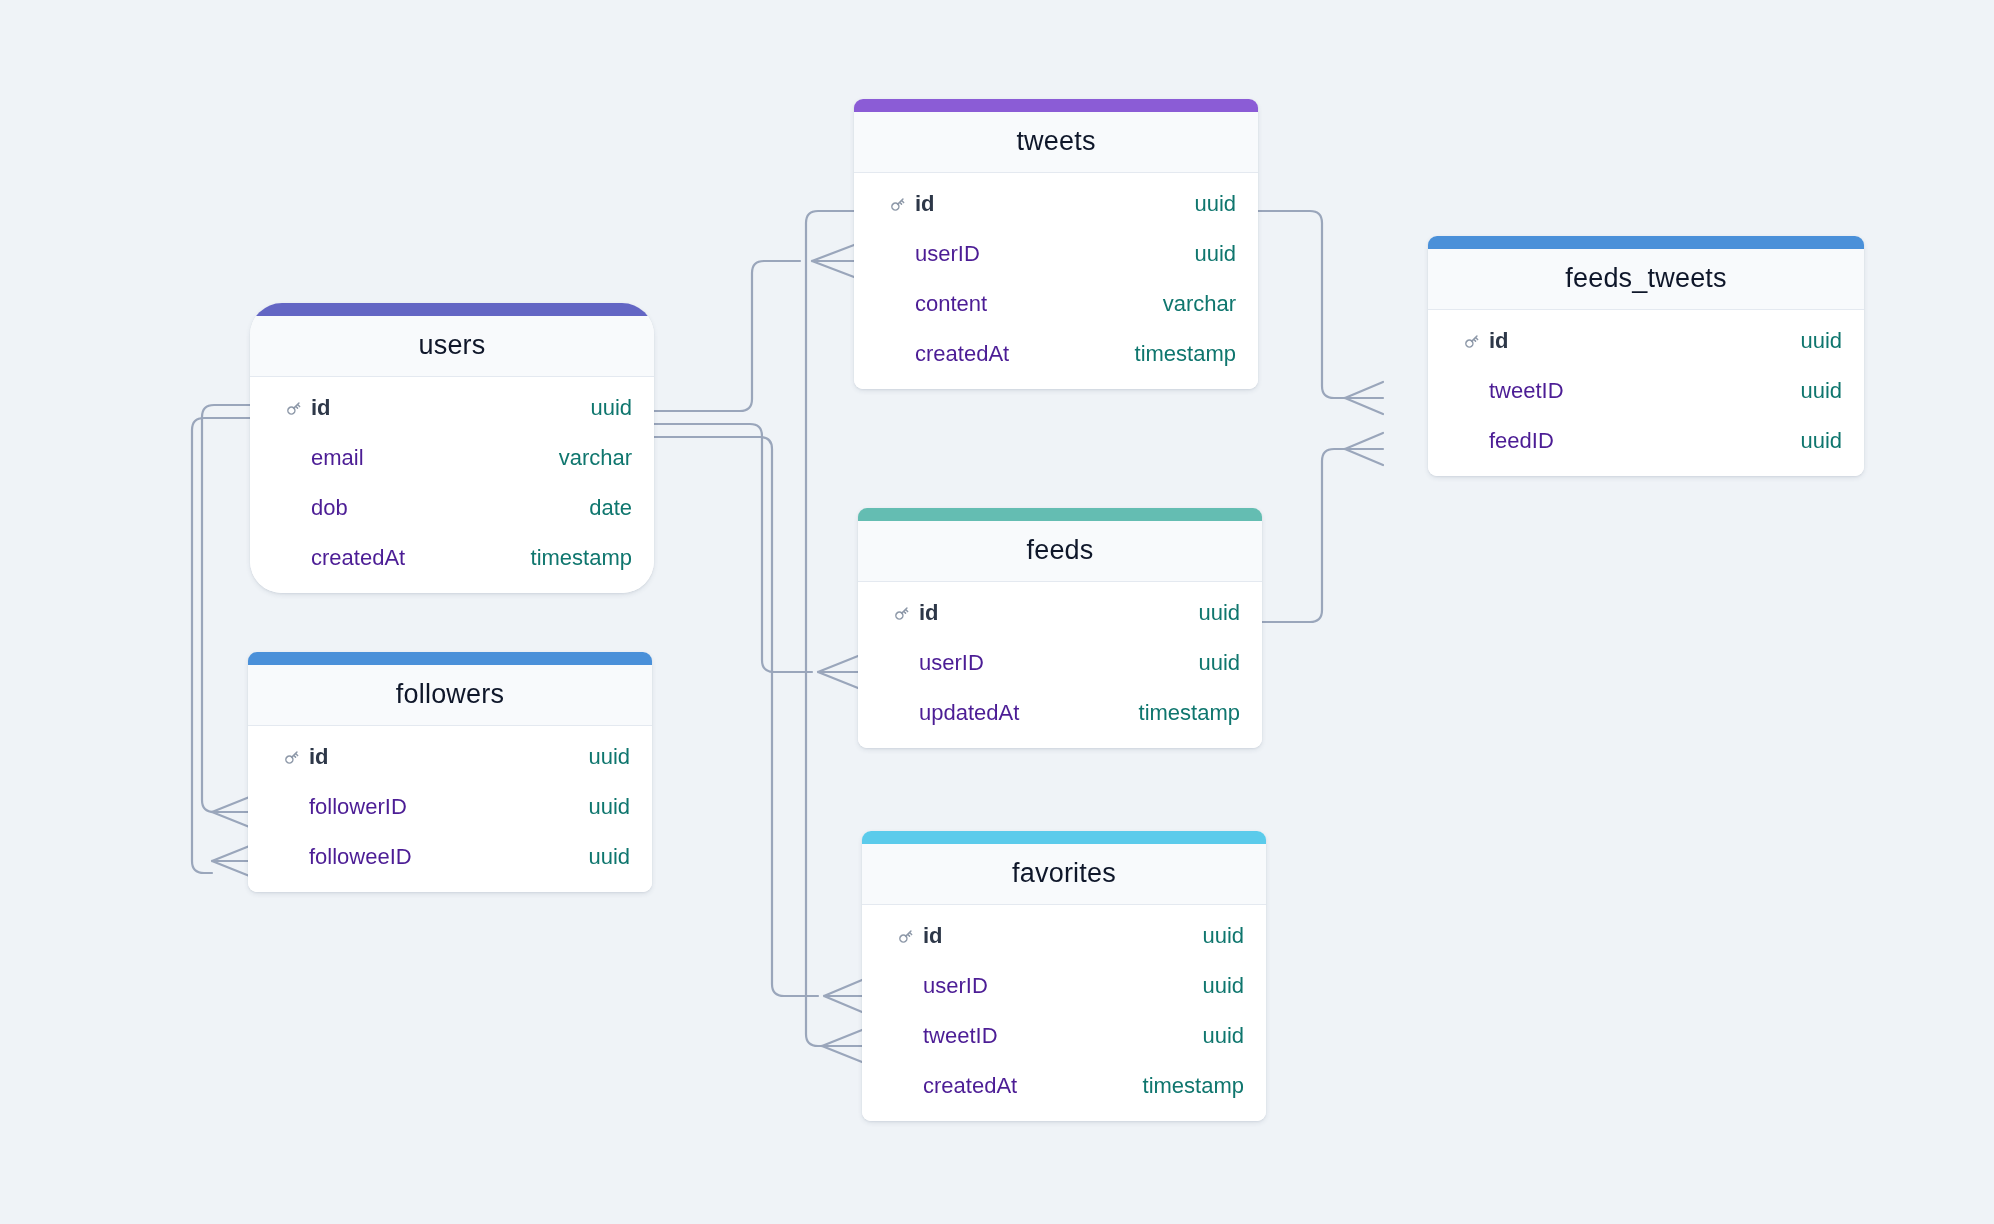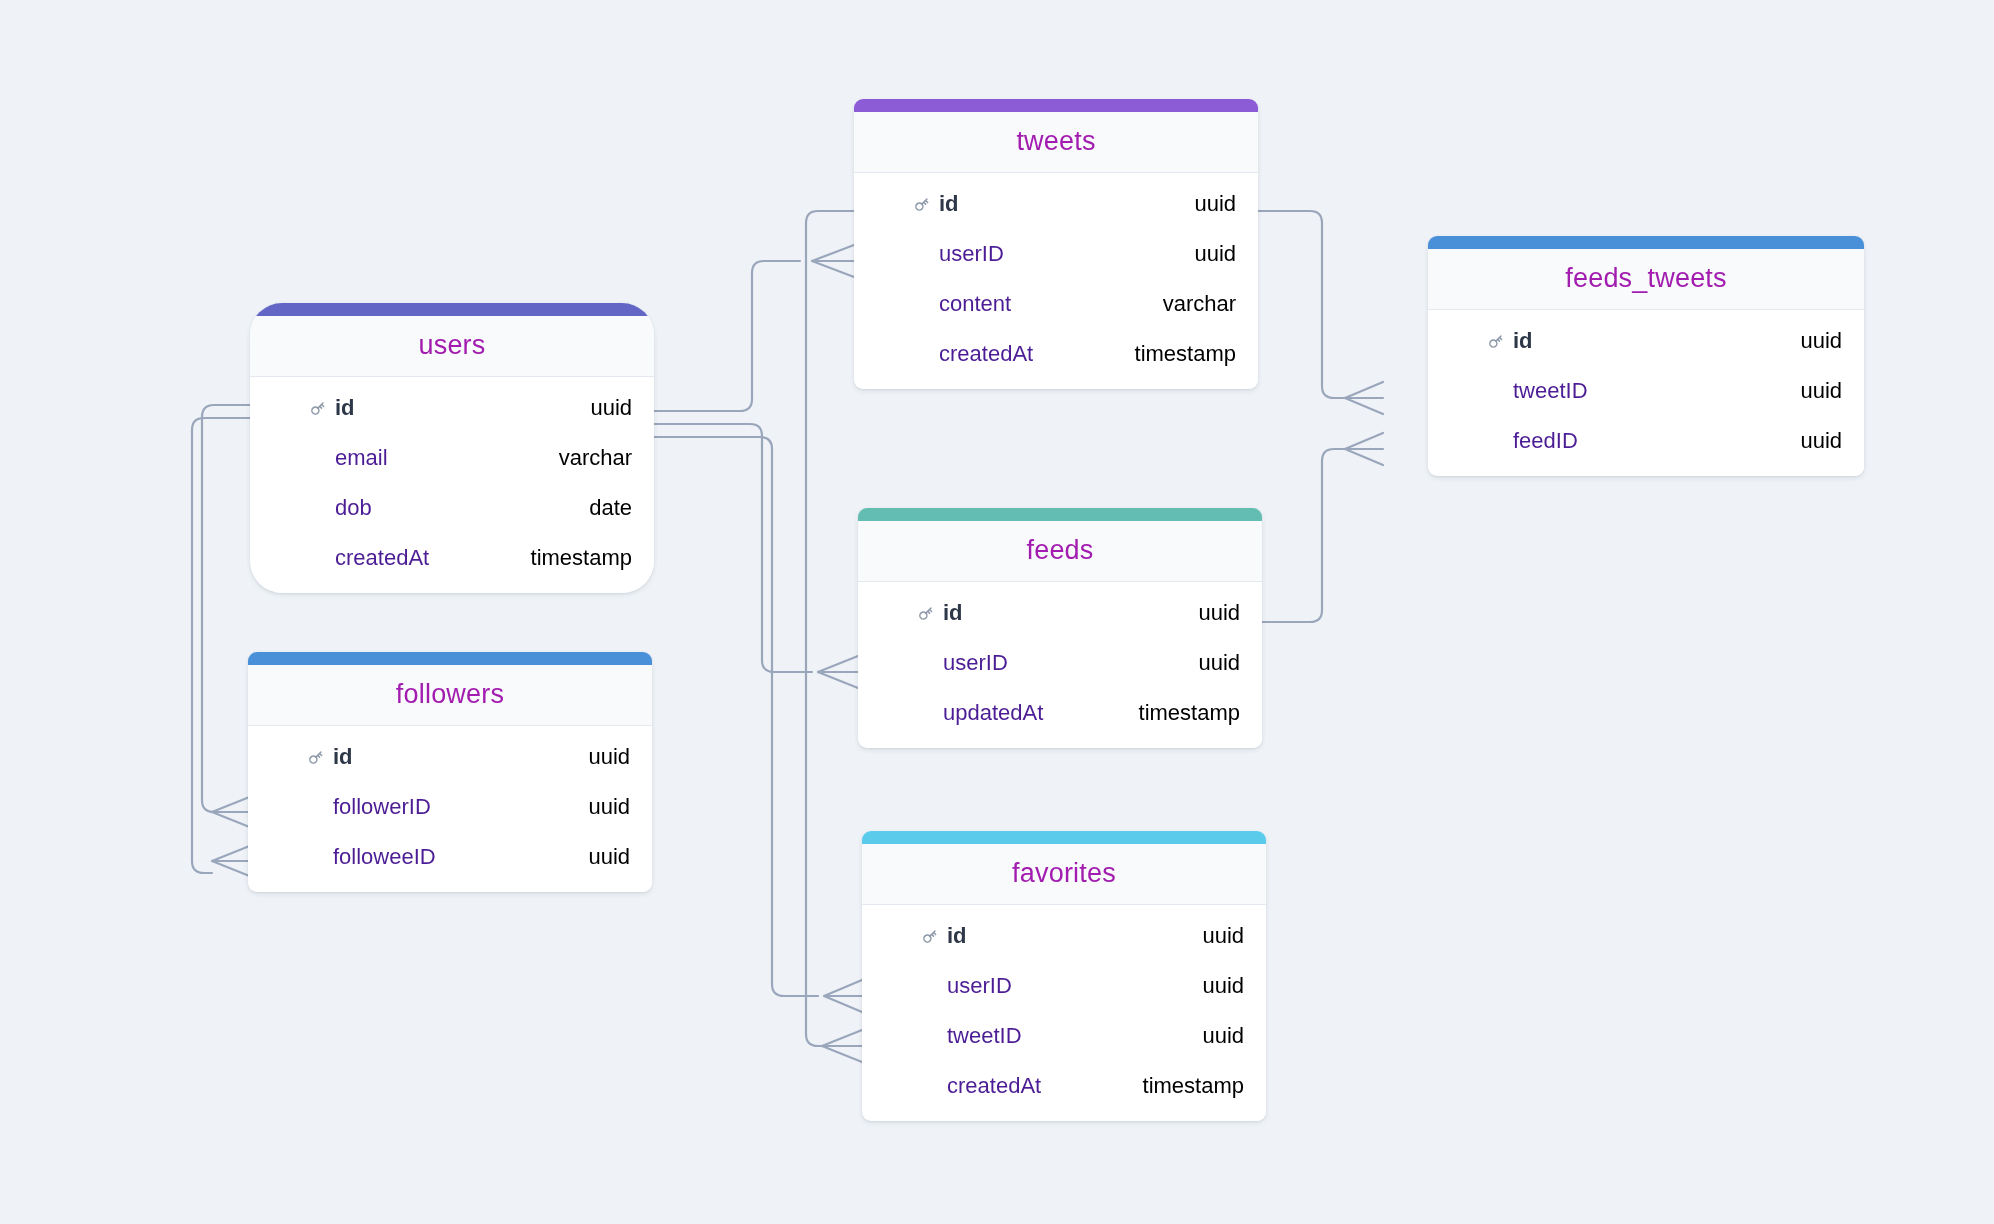--- a/index.html
+++ b/index.html
@@ -45,50 +45,49 @@
     z-index: 5;
   }
   .accent-bar {
     height: 13px;
     width: 100%;
   }
   .table-title {
     background: #f8fafc;
     border-bottom: 1px solid #e4e9f0;
     text-align: center;
-    color: #a21caf;
+    color: #0f172a;
     font-size: 27px;
     letter-spacing: 0.2px;
     padding: 14px 10px 15px 10px;
     box-sizing: border-box;
   }
   .rows {
     padding: 6px 0 10px 16px;
     background: #ffffff;
-    margin-left: 24px;
   }
   .row {
     display: flex;
     align-items: center;
     padding: 0 22px 0 18px;
     height: 50px;
     box-sizing: border-box;
   }
   .row .name {
     color: #4c1d95;
     font-size: 22px;
     flex: 1 1 auto;
     white-space: nowrap;
   }
   .row.pk .name {
     font-weight: bold;
     color: #2d3748;
   }
   .row .type {
-    color: #000000;
+    color: #0f766e;
     font-size: 22px;
     white-space: nowrap;
     margin-left: 18px;
   }
   .keyicon {
     width: 20px;
     height: 20px;
     margin-right: 7px;
     flex: 0 0 auto;
     display: inline-block;

